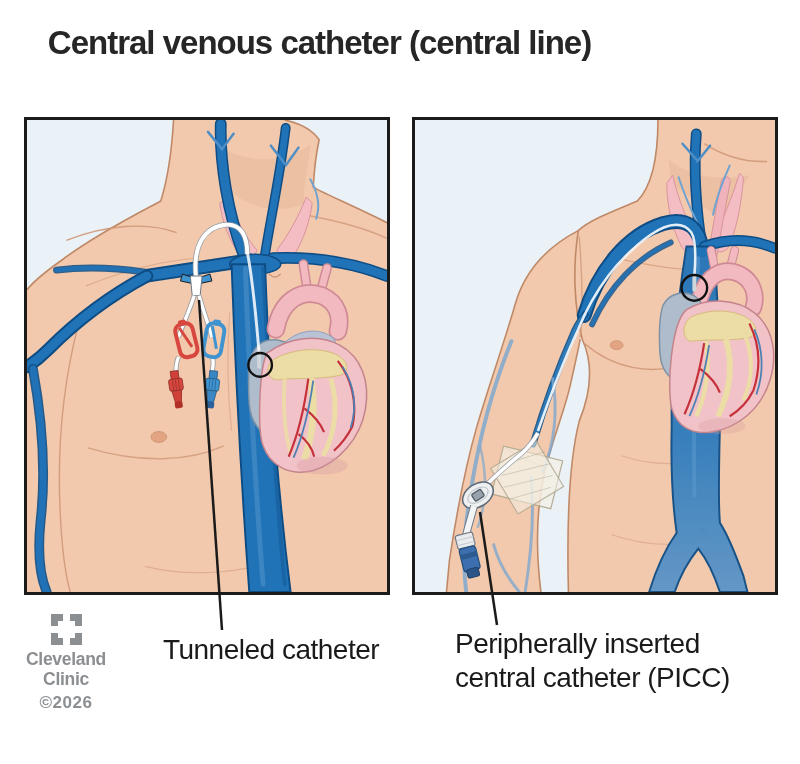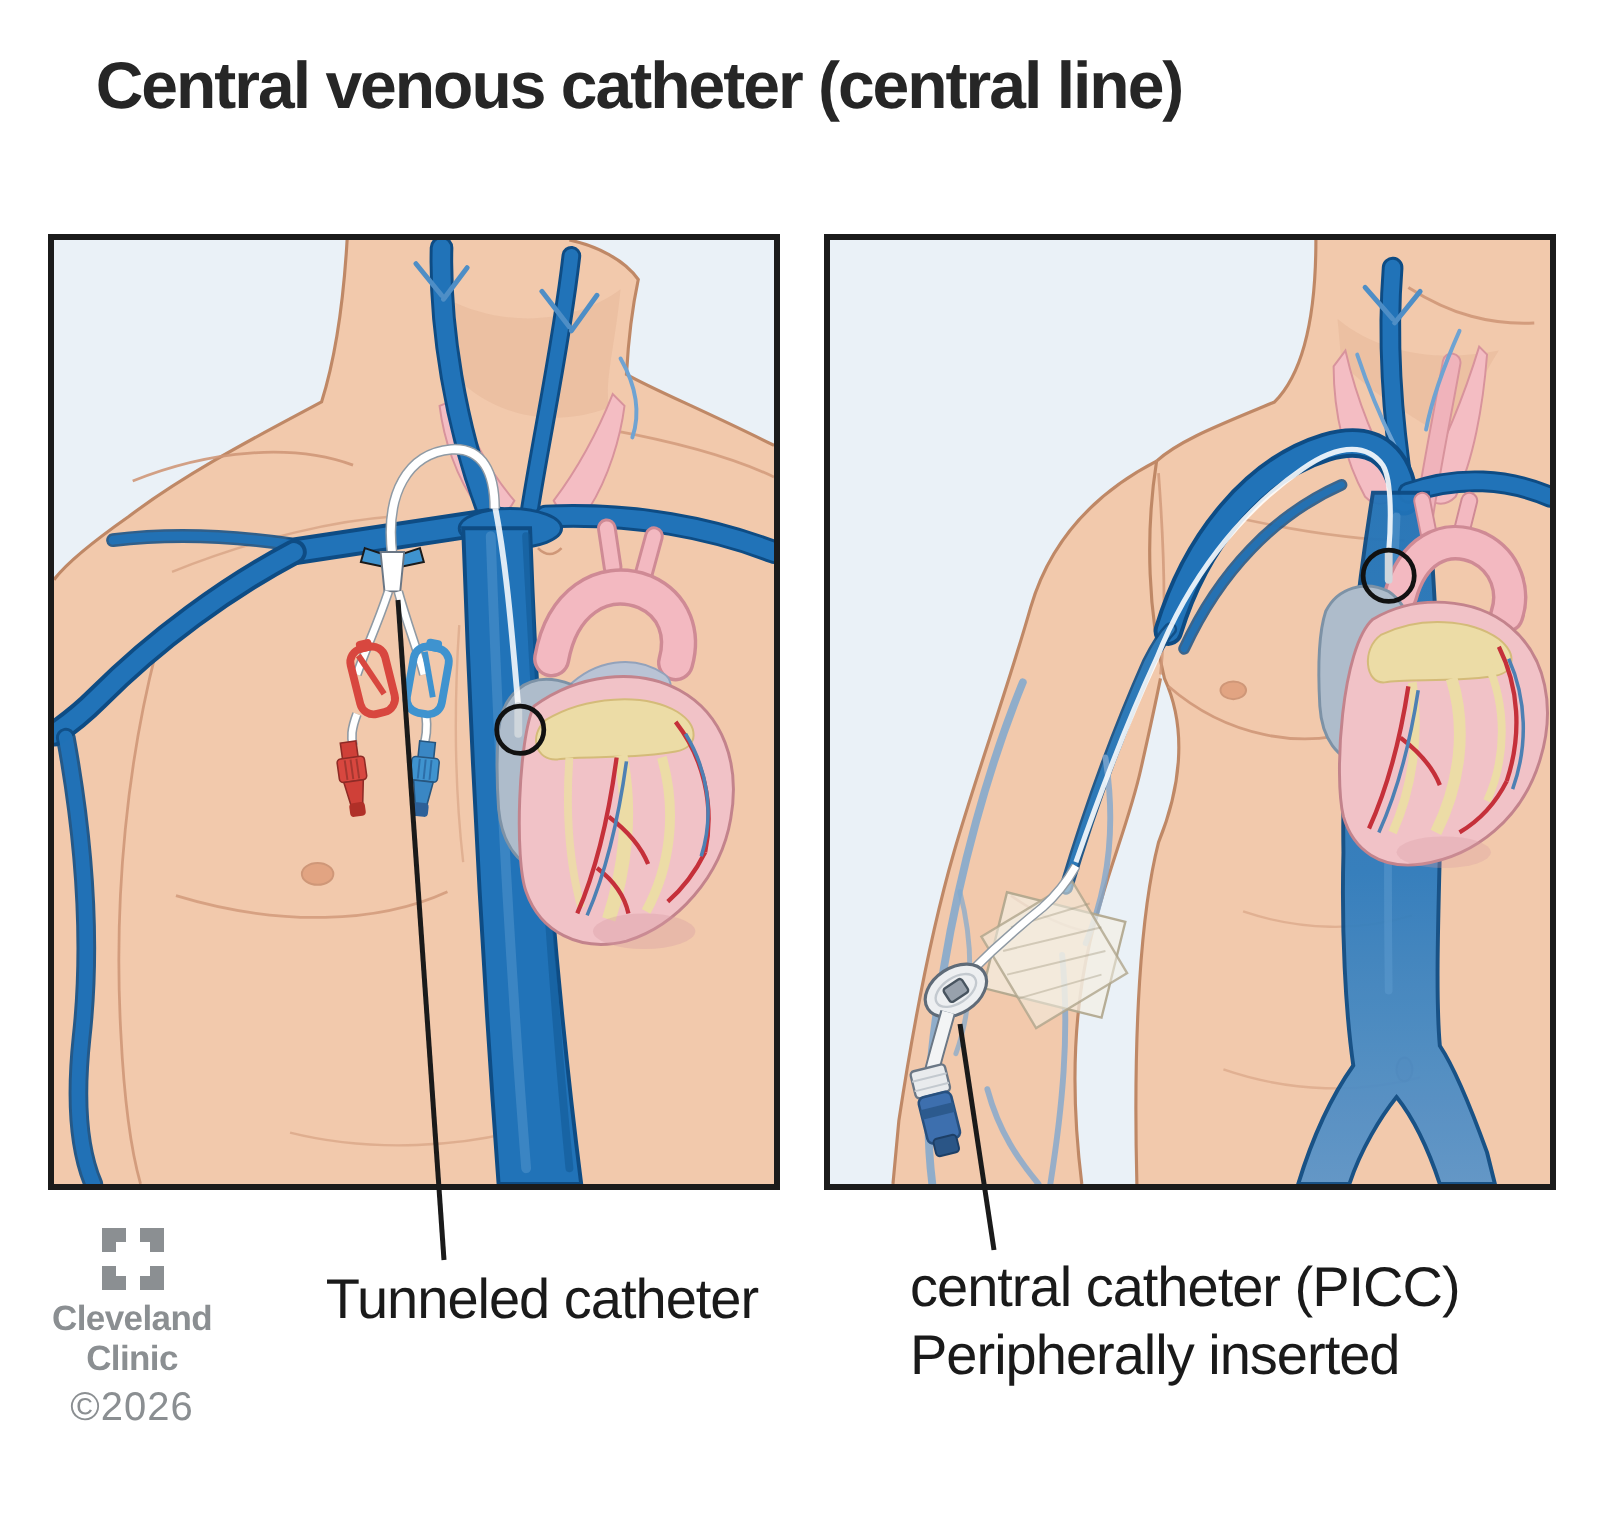--- a/index.html
+++ b/index.html
@@ -21,21 +21,21 @@
   .overlay{position:absolute;left:0;top:0;width:800px;height:764px;pointer-events:none;}
   .caption{
     position:absolute;color:var(--c-label-text,#1a1a1a);
     font-size:28px;letter-spacing:-0.5px;line-height:34px;
   }
   .caption-left{left:121px;top:633px;width:300px;text-align:center;}
   .caption-right{left:455px;top:627px;width:340px;text-align:left;}
   .brand{position:absolute;left:14px;top:614px;width:104px;text-align:center;color:var(--c-brand-gray,#8b8f92);}
   .brand .mark{display:block;margin:0 auto 4px auto;}
   .brand .org{font-size:17.5px;font-weight:bold;line-height:20px;letter-spacing:-0.3px;}
-  .brand .copy{font-size:20px;margin-top:4px;letter-spacing:0.5px;}
+  .brand .copy{font-size:17px;margin-top:4px;letter-spacing:0.5px;font-weight:bold;}
 </style>
 </head>
 <body>
 
 <div class="title">Central venous catheter (central line)</div>
 
 <div class="panel panel-left">
 <svg viewBox="0 0 366 478" preserveAspectRatio="none">
 
   <g>
@@ -264,22 +264,22 @@
 </svg>
 </div>
 
 <svg class="overlay">
   <path d="M199,300 L222,630" stroke="#1a1a1a" stroke-width="2.5" fill="none"></path>
   <path d="M480,512 L497,625" stroke="#1a1a1a" stroke-width="2.5" fill="none"></path>
 </svg>
 
 <div class="caption caption-left">Tunneled catheter</div>
 <div class="caption caption-right">
+  <div>Peripherally inserted</div>
   <div>central catheter (PICC)</div>
-  <div>Peripherally inserted</div>
 </div>
 
 <div class="brand">
   <svg class="mark" width="31" height="31" viewBox="0 0 31 31">
     <g fill="#8b8f92">
       <path d="M0,0 H12 V7 H7 V12 H0 Z"></path>
       <path d="M31,0 H19 V7 H24 V12 H31 Z"></path>
       <path d="M0,31 H12 V24 H7 V19 H0 Z"></path>
       <path d="M31,31 H19 V24 H24 V19 H31 Z"></path>
     </g>

